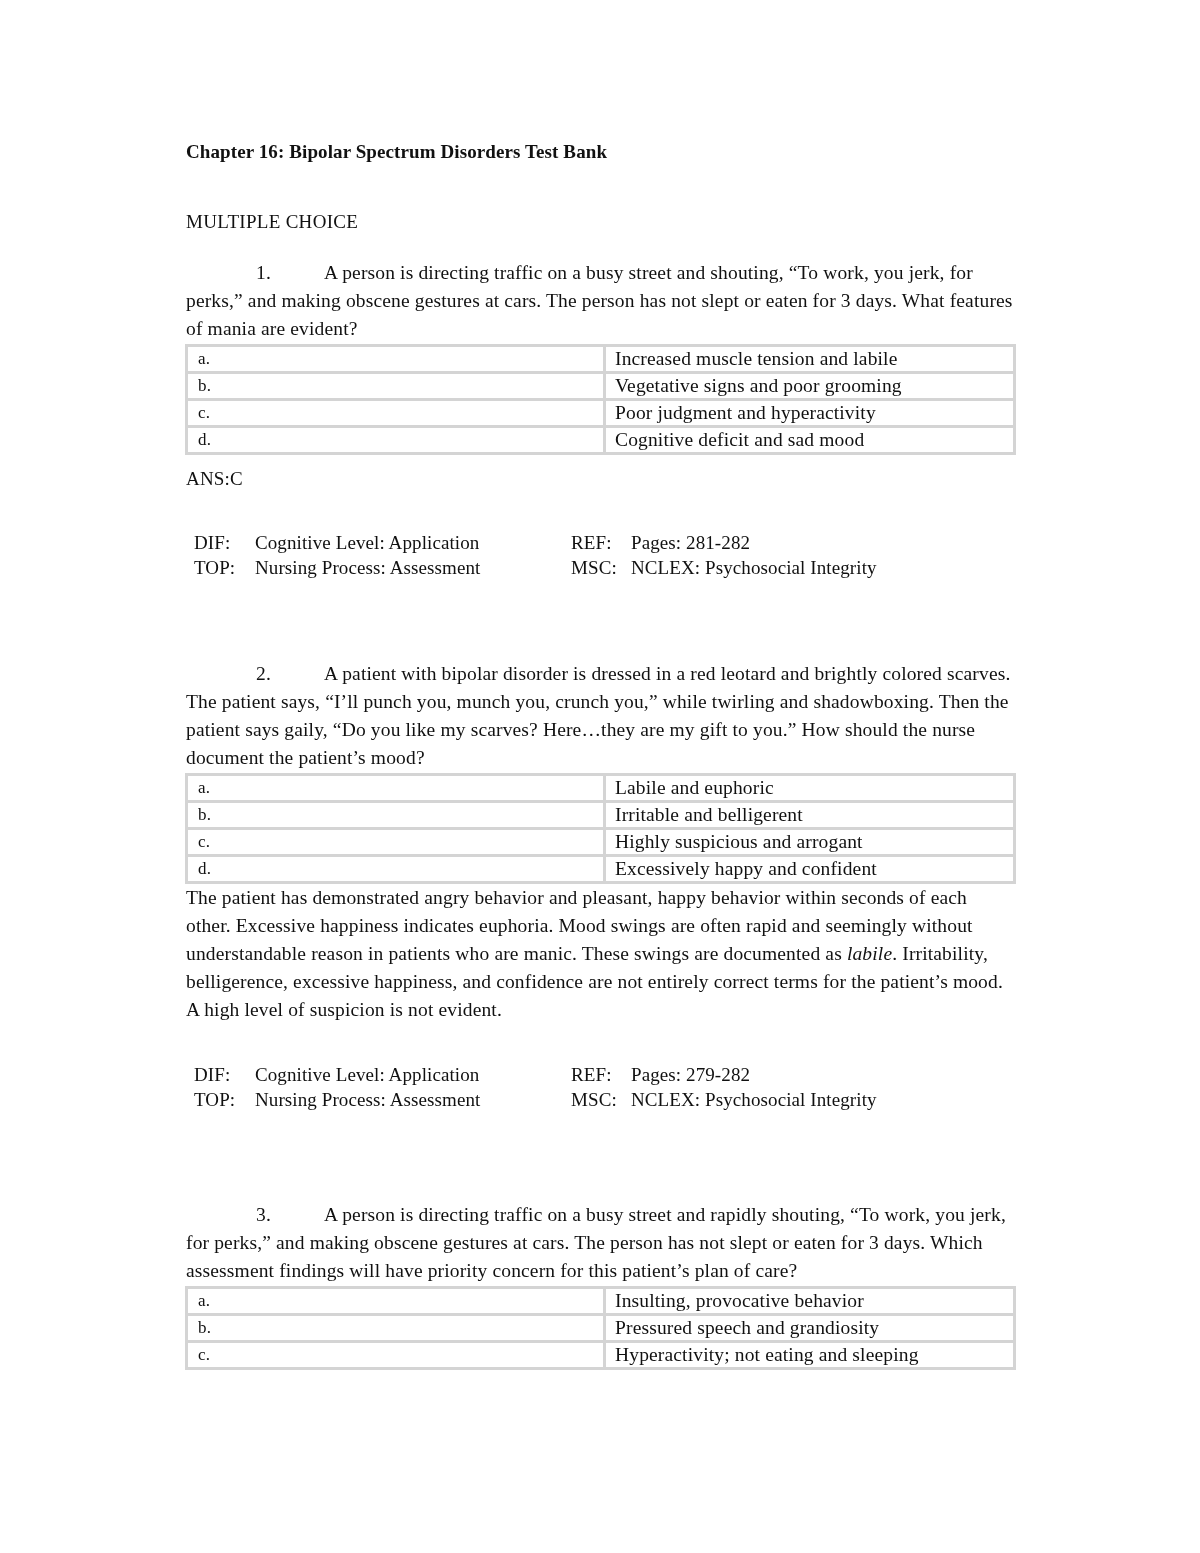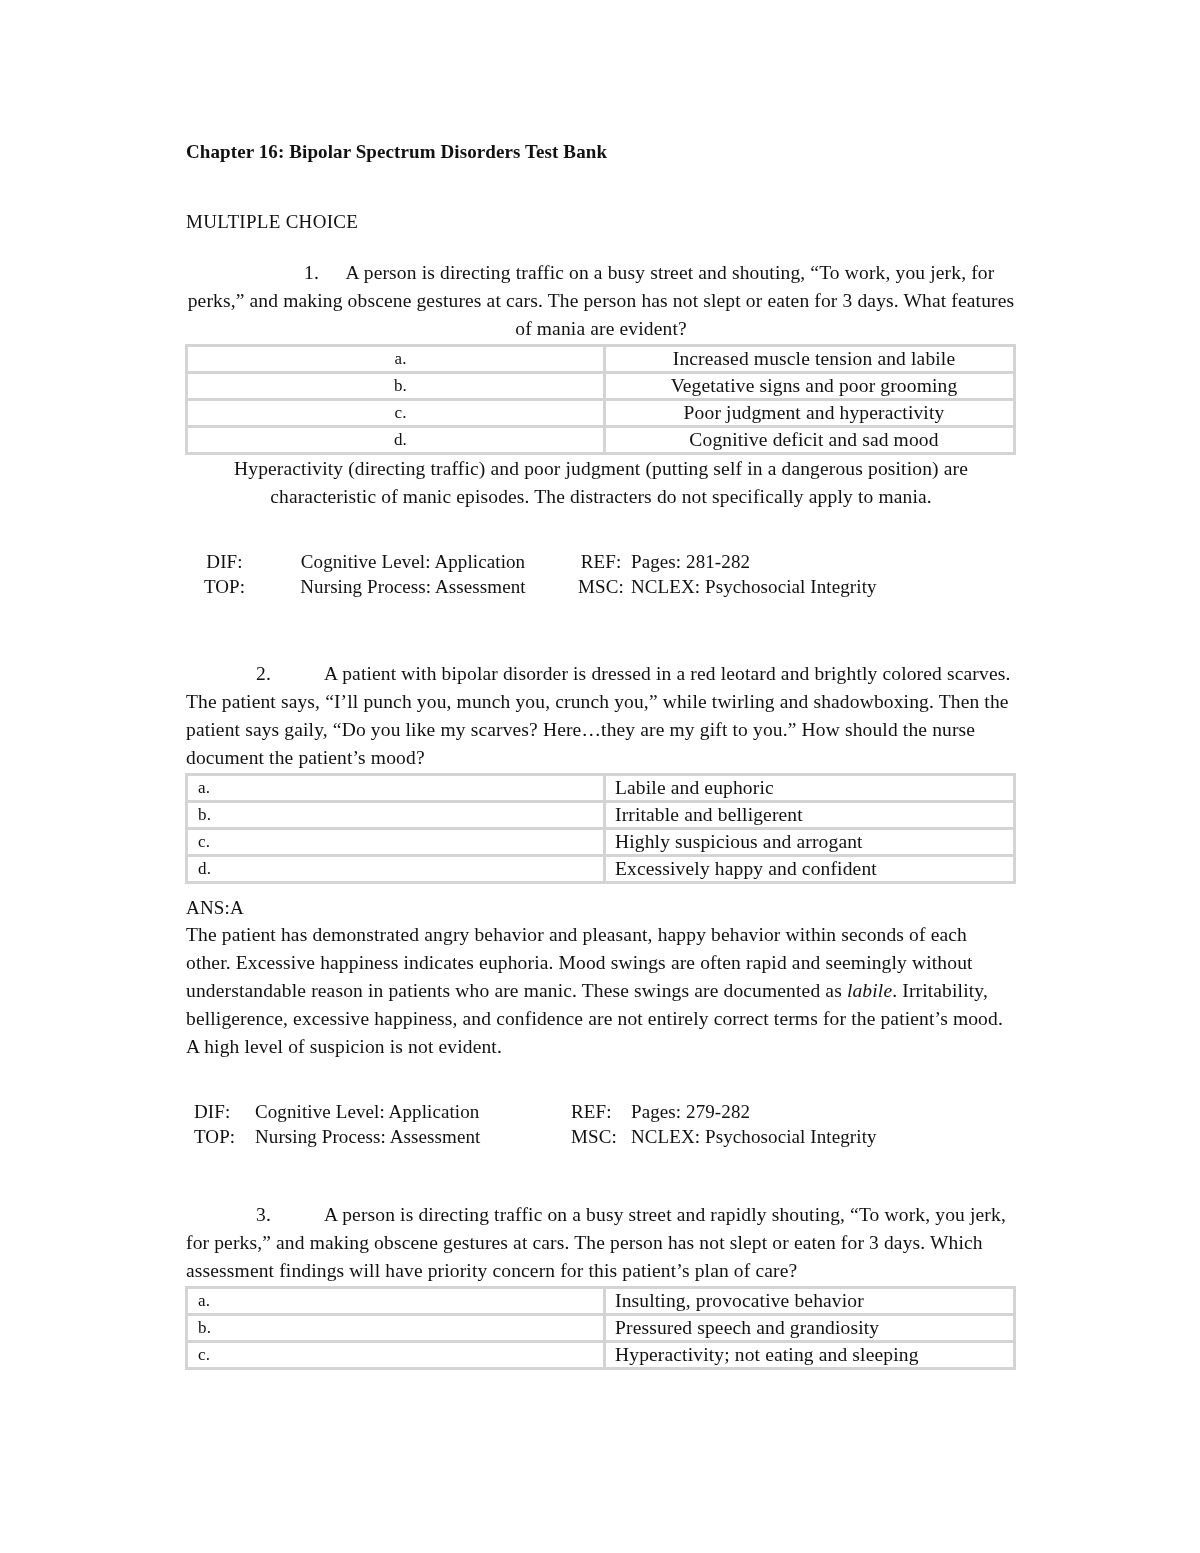--- a/index.html
+++ b/index.html
@@ -99,21 +99,21 @@
     .meta .v2 { }
   </style>
 </head>
 <body>
 
 <div class="page">
 
   <div class="title">Chapter 16: Bipolar Spectrum Disorders Test Bank</div>
   <div class="section">MULTIPLE CHOICE</div>
 
-  <div class="block" style="top:259px;text-align:center;">
+  <div class="block" style="top:259px;">
     <p class="para"><span class="qnum">1.</span><span>A person is directing traffic on a busy street and shouting, “To work, you jerk, for perks,” and making obscene gestures at cars. The person has not slept or eaten for 3 days. What features of mania are evident?</span></p>
     <table class="opts">
       <tbody>
           <tr>
             <td class="letter">a.</td>
             <td>Increased muscle tension and labile</td>
           </tr>
       <tr>
             <td class="letter">b.</td>
             <td>Vegetative signs and poor grooming</td>
@@ -121,21 +121,21 @@
       <tr>
             <td class="letter">c.</td>
             <td>Poor judgment and hyperactivity</td>
           </tr>
       <tr>
             <td class="letter">d.</td>
             <td>Cognitive deficit and sad mood</td>
           </tr>
     </tbody>
       </table>
-    <div class="rationale"><span>Hyperactivity (directing traffic) and poor judgment (putting self in a dangerous position) are characteristic of manic episodes. The distracters do not specifically apply to mania.</span></div>
+    <div class="ans"><span class="lbl">ANS:</span><span>C</span></div>
     <div class="meta" style="margin-top:38px;">
       <div class="meta-row">
         <span class="k1">DIF:</span>
         <span class="v1">Cognitive Level: Application</span>
         <span class="k2">REF:</span>
         <span class="v2">Pages: 281-282</span>
       </div>
       <div class="meta-row">
         <span class="k1">TOP:</span>
         <span class="v1">Nursing Process: Assessment</span>
@@ -160,21 +160,20 @@
       <tr>
             <td class="letter">c.</td>
             <td>Highly suspicious and arrogant</td>
           </tr>
       <tr>
             <td class="letter">d.</td>
             <td>Excessively happy and confident</td>
           </tr>
     </tbody>
       </table>
-    <div class="ans"><span class="lbl">ANS:</span><span>A</span></div>
     <div class="rationale"><span>The patient has demonstrated angry behavior and pleasant, happy behavior within seconds of each other. Excessive happiness indicates euphoria. Mood swings are often rapid and seemingly without understandable reason in patients who are manic. These swings are documented as </span><i>labile</i><span>. Irritability, belligerence, excessive happiness, and confidence are not entirely correct terms for the patient’s mood. A high level of suspicion is not evident.</span></div>
     <div class="meta" style="margin-top:38px;">
       <div class="meta-row">
         <span class="k1">DIF:</span>
         <span class="v1">Cognitive Level: Application</span>
         <span class="k2">REF:</span>
         <span class="v2">Pages: 279-282</span>
       </div>
       <div class="meta-row">
         <span class="k1">TOP:</span>

